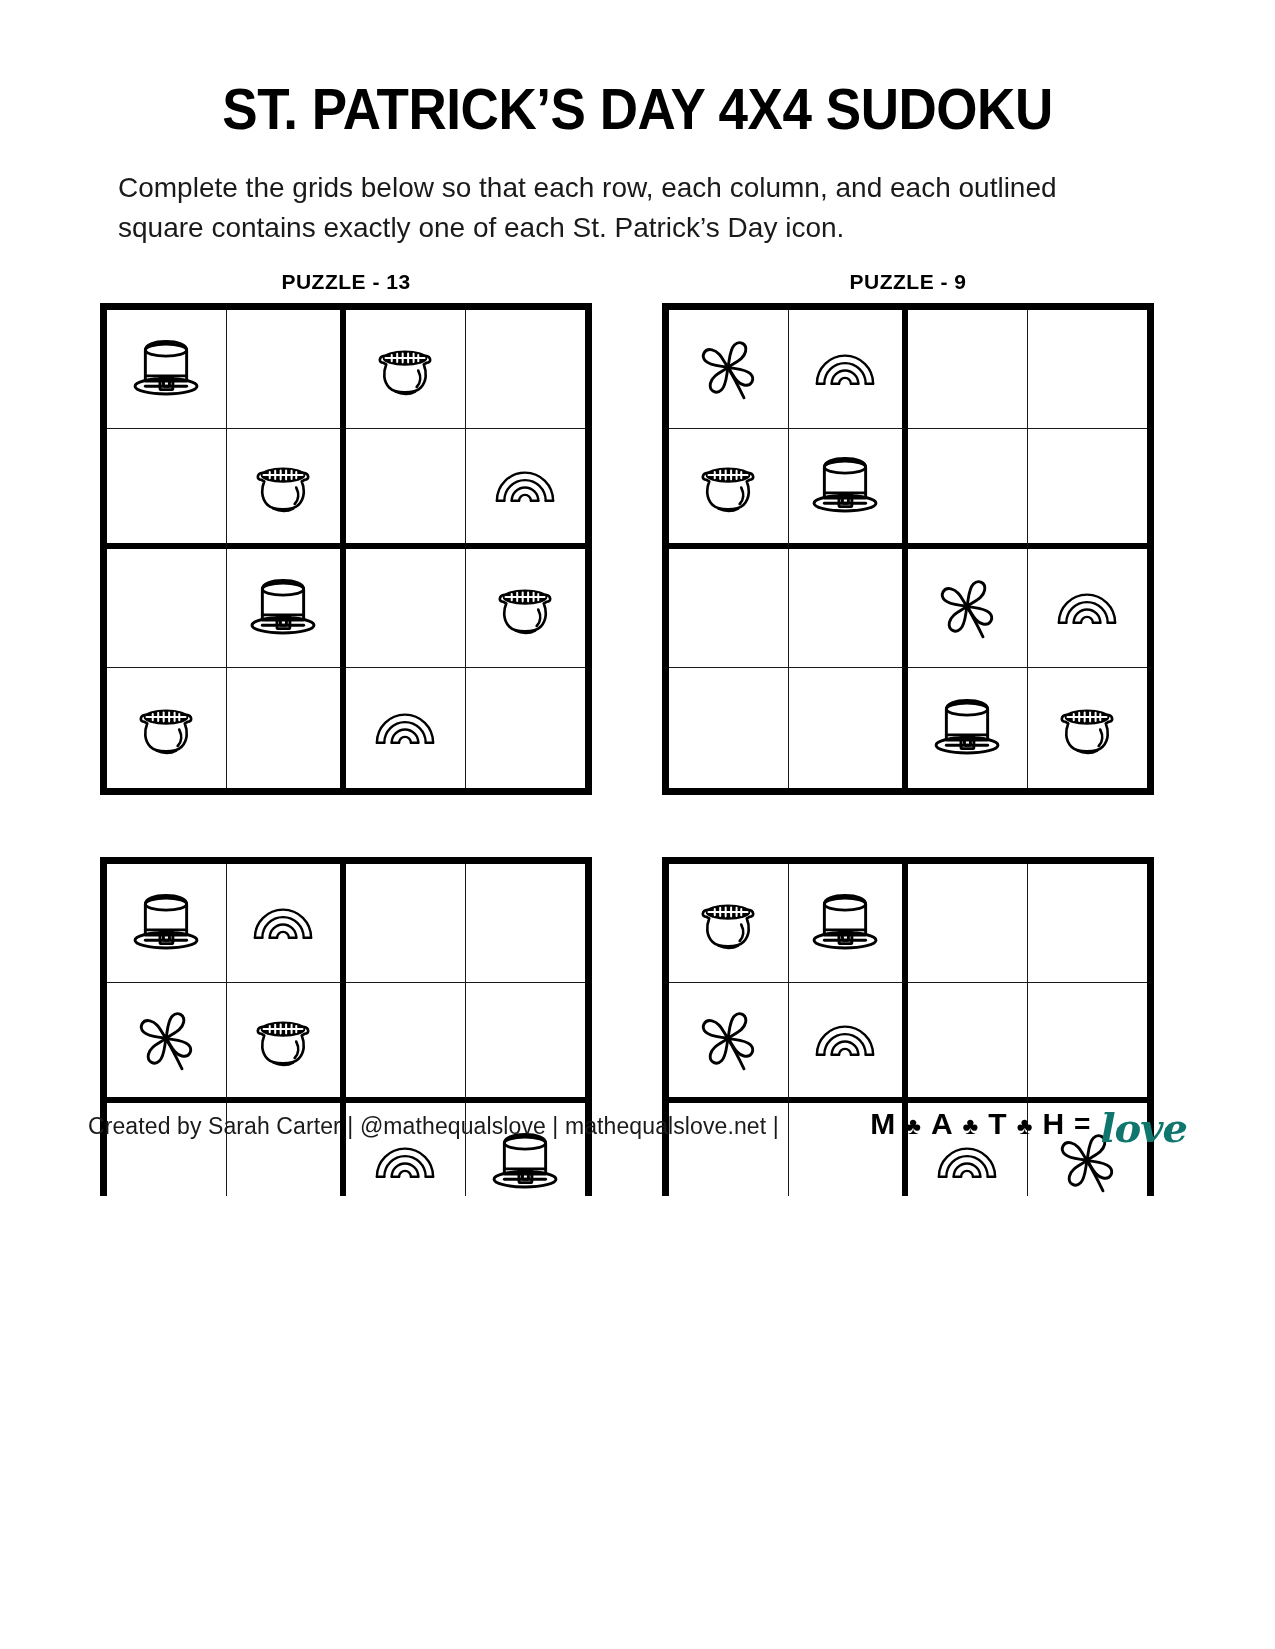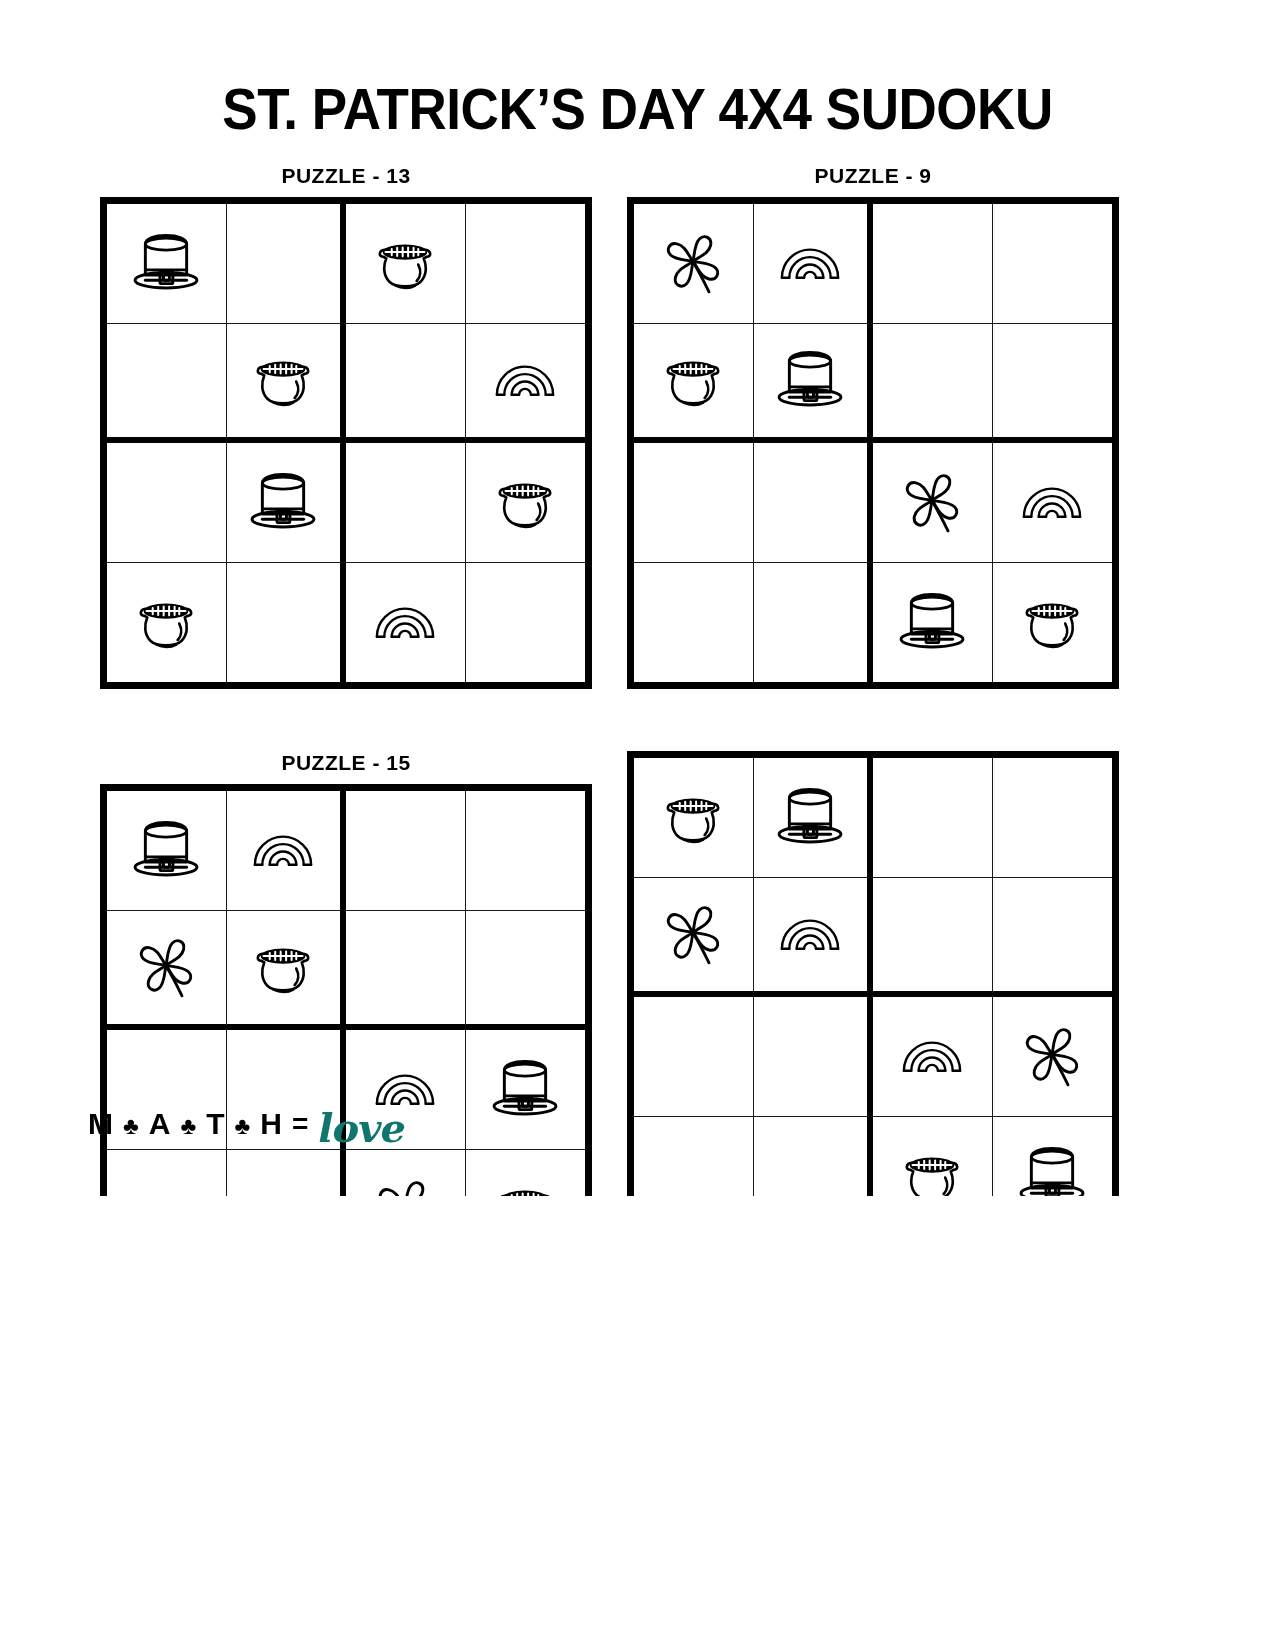--- a/index.html
+++ b/index.html
@@ -40,21 +40,22 @@
 
   
   .puzzle-grid-area {
     position: relative;
     margin-top: 22px;
   }
   .puzzle-row {
     display: flex;
     justify-content: flex-start;
     padding-left: 92px;
-    gap: 35px;
+    gap: 70px;
+    align-items: flex-end;
   }
   .puzzle-row.second { margin-top: 62px; }
 
   .puzzle-block {
     width: 492px;
   }
   .puzzle-label {
     text-align: center;
     font-size: 21px;
     font-weight: 700;
@@ -153,20 +154,21 @@
     letter-spacing: -1px;
   }
 </style>
 </head>
 <body>
 
 <div class="page">
 
   <h1 class="title">ST. PATRICK’S DAY 4X4 SUDOKU</h1>
 
+  <p class="instructions">Complete the grids below so that each row, each column, and each outlined square contains exactly one of each St. Patrick’s Day icon.</p>
 
   <div class="puzzle-grid-area">
     <div class="puzzle-row">
 
       <div class="puzzle-block">
         <div class="puzzle-label">PUZZLE - 13</div>
         <div class="sudoku">
             <div class="cell r1 c1">
               <div class="icon-wrap">
                 <svg viewBox="0 0 100 100" width="86" height="86" aria-hidden="true">
@@ -462,21 +464,20 @@
               </div>
             </div>
           </div>
       </div>
 
     </div>
 
     <div class="puzzle-row second">
 
       <div class="puzzle-block">
-        <div class="puzzle-label">PUZZLE - 15</div>
         <div class="sudoku">
             <div class="cell r1 c1">
               <div class="icon-wrap">
                 <svg viewBox="0 0 100 100" width="86" height="86" aria-hidden="true">
       <g fill="none" stroke="#000" stroke-width="3.4" stroke-linejoin="round" stroke-linecap="round">
         <path d="M26 28 C26 22 36 18 50 18 C64 18 74 22 74 28 L74 64 L26 64 Z"></path>
         <ellipse cx="50" cy="28" rx="24" ry="7"></ellipse>
         <path d="M26 58 L74 58"></path>
         <path d="M26 70 L74 70"></path>
         <ellipse cx="50" cy="70" rx="36" ry="9"></ellipse>
@@ -756,20 +757,21 @@
     </svg>
               </div>
             </div>
           </div>
       </div>
 
     </div>
   </div>
 
   <div class="footer">
+    <div class="credit">Created by Sarah Carter  |  @mathequalslove  |  mathequalslove.net  |</div>
     <div class="logo">
       <span class="ch">M</span>
       <span class="plus">♣</span>
       <span class="ch">A</span>
       <span class="plus">♣</span>
       <span class="ch">T</span>
       <span class="plus">♣</span>
       <span class="ch">H</span>
       <span class="eq">=</span>
       <span class="love">love</span>

